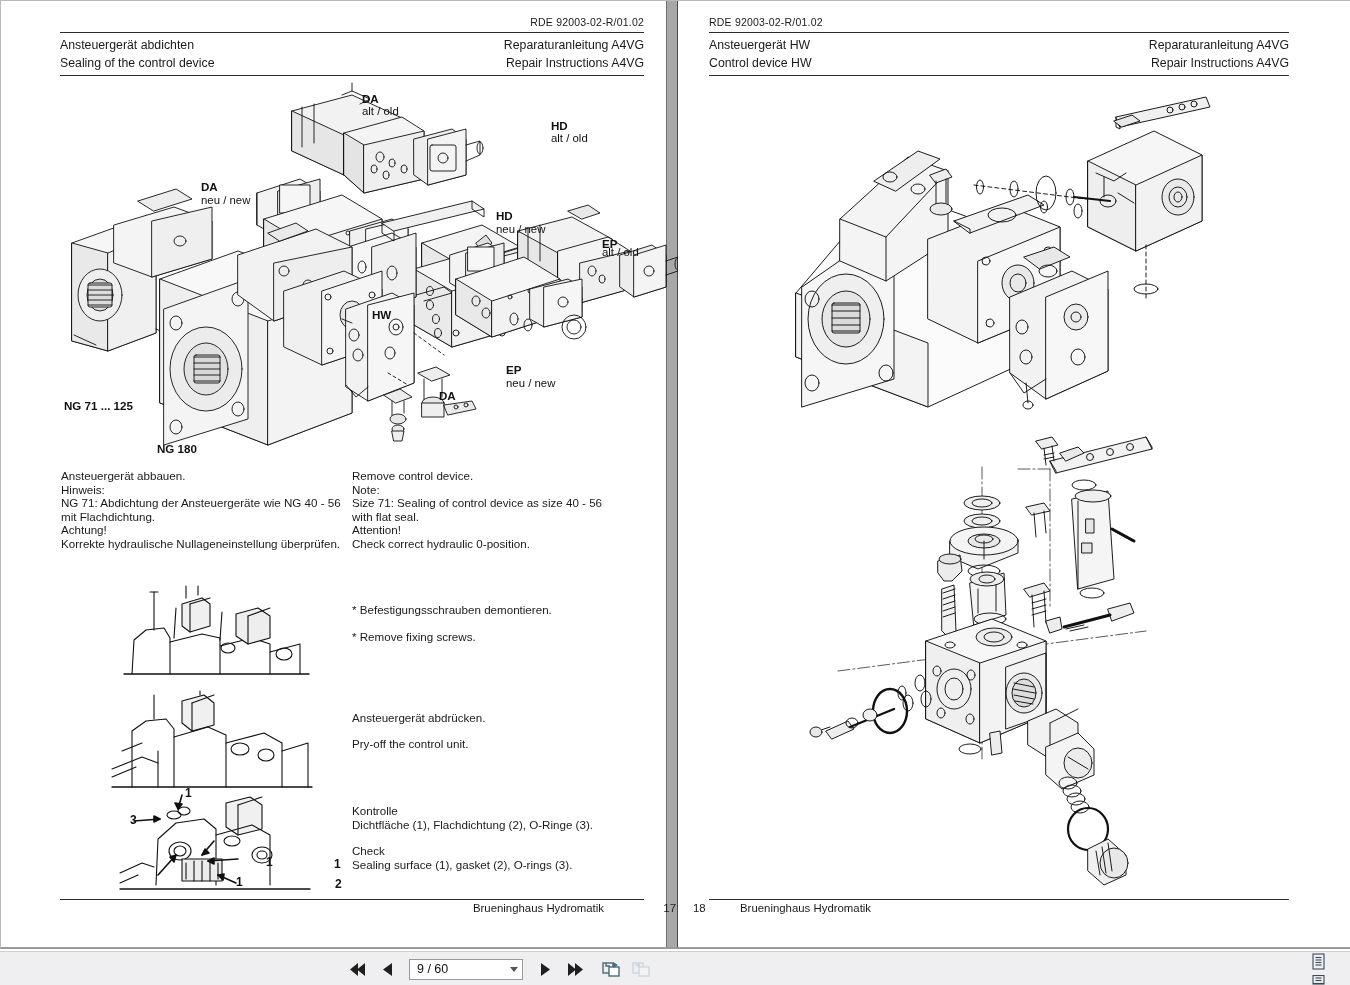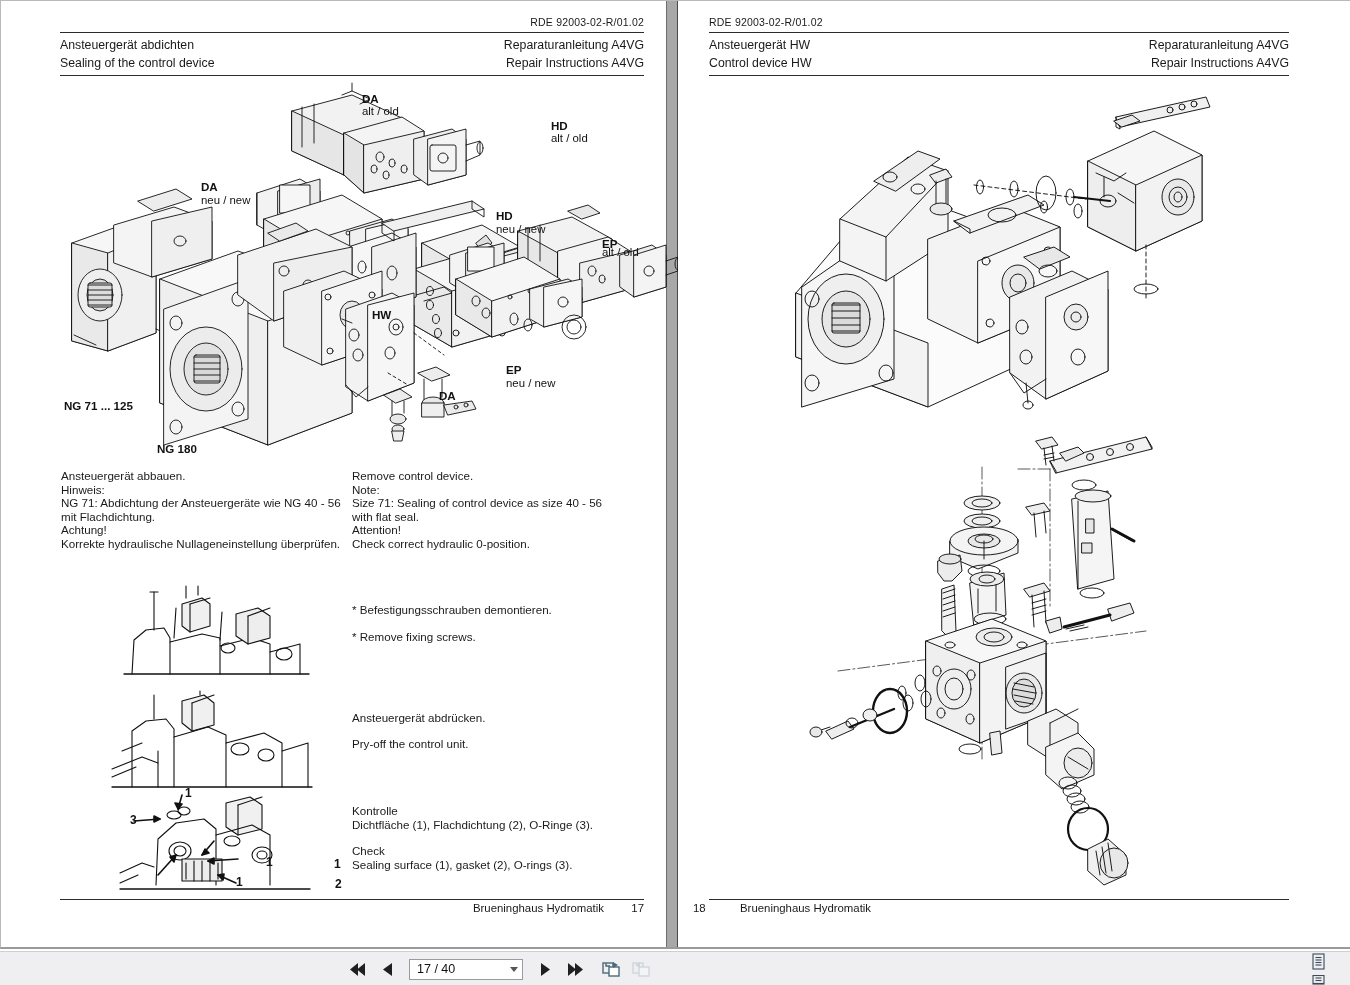--- a/index.html
+++ b/index.html
@@ -593,21 +593,21 @@
       <div class="lbl-bold" style="left:234px; top:874px; font-size:12px;">1</div>
       <div class="lbl-bold" style="left:333px; top:876px; font-size:12px;">2</div>
 
       <div class="txt" style="left:350px; top:803px; width:300px;">Kontrolle
 Dichtfläche (1), Flachdichtung (2), O-Ringe (3).</div>
       <div class="txt" style="left:350px; top:843px; width:300px;">Check
 Sealing surface (1), gasket (2), O-rings (3).</div>
 
       <div class="ftr-rule" style="left:58px; top:898px; width:584px;"></div>
       <div class="ftr-txt" style="left:330px; top:901px; width:272px; text-align:right;">Brueninghaus Hydromatik</div>
-      <div class="ftr-txt" style="left:612px; top:901px; width:30px; text-align:right;">17</div>
+      <div class="ftr-txt" style="left:644px; top:901px; width:30px; text-align:right;">17</div>
     </div>
 
     <div class="page" id="page-right">
 
       <div class="doc-code" style="left:31px; top:15px;">RDE 92003-02-R/01.02</div>
       <div class="hdr-rule" style="left:31px; top:31px; width:580px;"></div>
 
       <div class="hdr-line" style="left:31px; top:37px;">Ansteuergerät HW</div>
       <div class="hdr-line hdr-right" style="left:270px; top:37px; width:341px;">Reparaturanleitung A4VG</div>
 
@@ -869,21 +869,21 @@
         </svg>
       </div>
 
       <div class="tbtn" title="Previous page">
         <svg width="11" height="13" viewBox="0 0 11 13" fill="#1f1f1f">
           <polygon points="10,0 10,13 1,6.5"></polygon>
         </svg>
       </div>
 
       <div class="pagebox">
-        <span class="pv">17 / 40</span>
+        <span class="pv">9 / 60</span>
         <span class="carat"></span>
       </div>
 
       <div class="tbtn" title="Next page">
         <svg width="11" height="13" viewBox="0 0 11 13" fill="#1f1f1f">
           <polygon points="1,0 1,13 10,6.5"></polygon>
         </svg>
       </div>
 
       <div class="tbtn" title="Last page">

